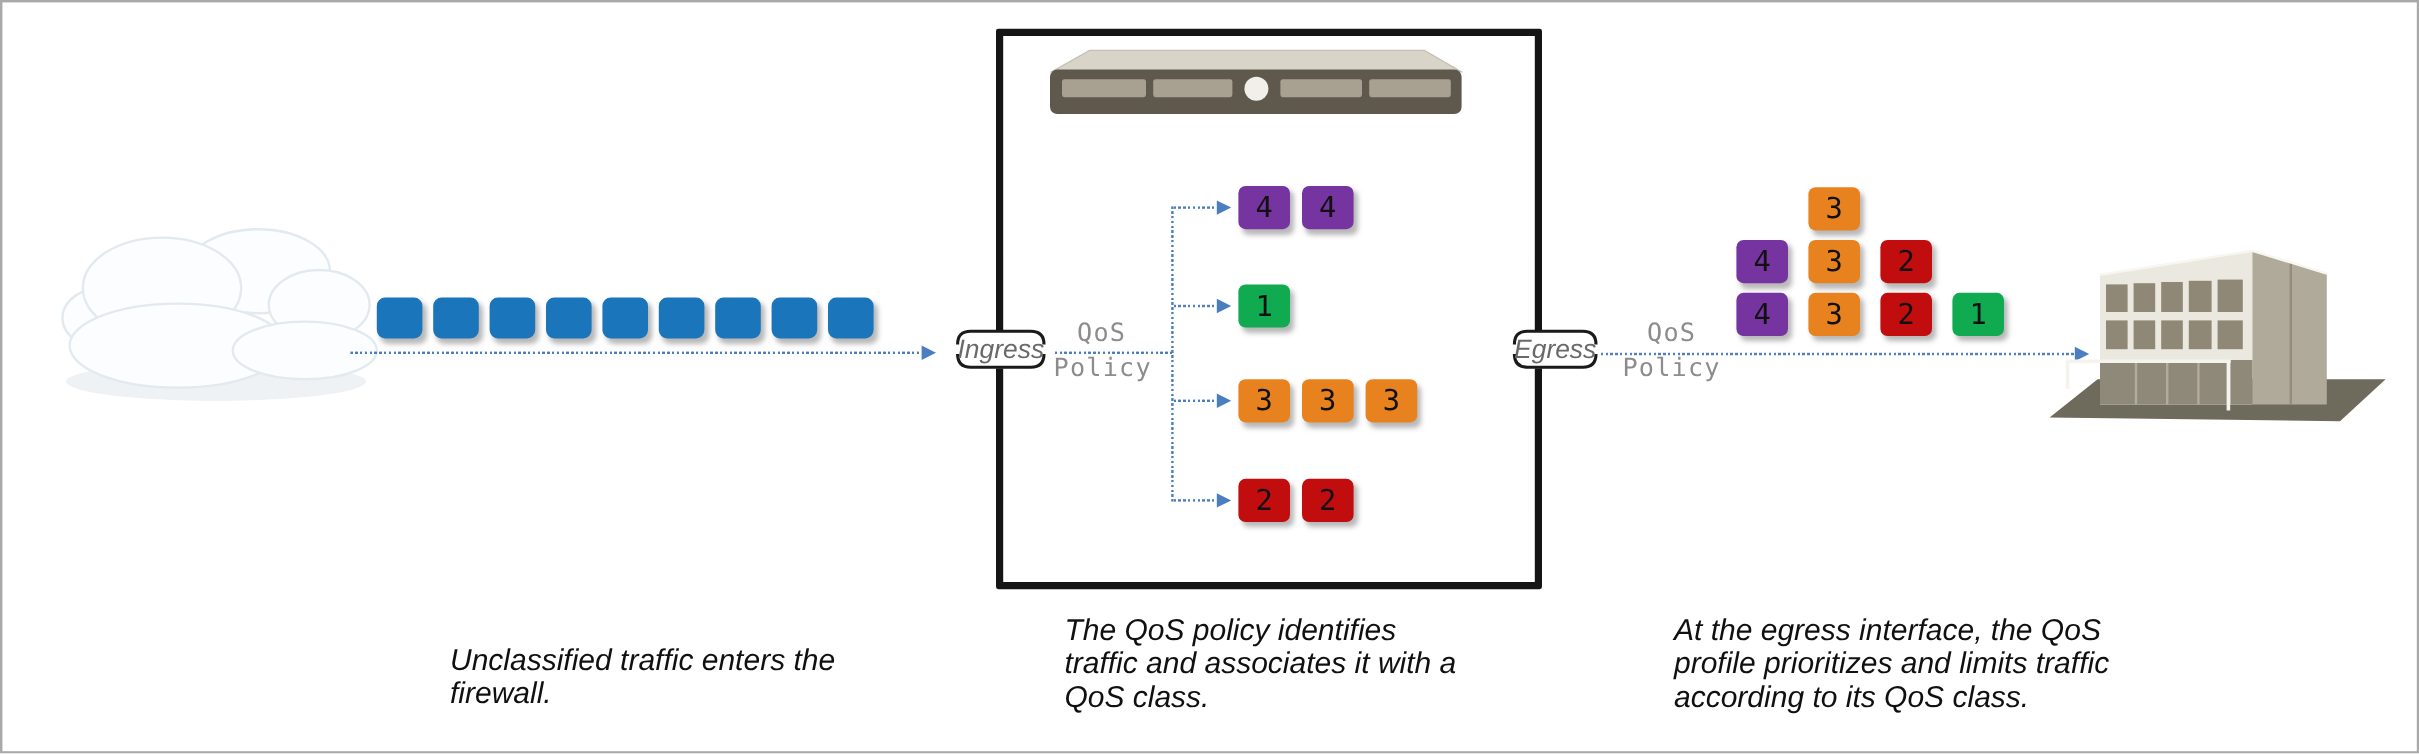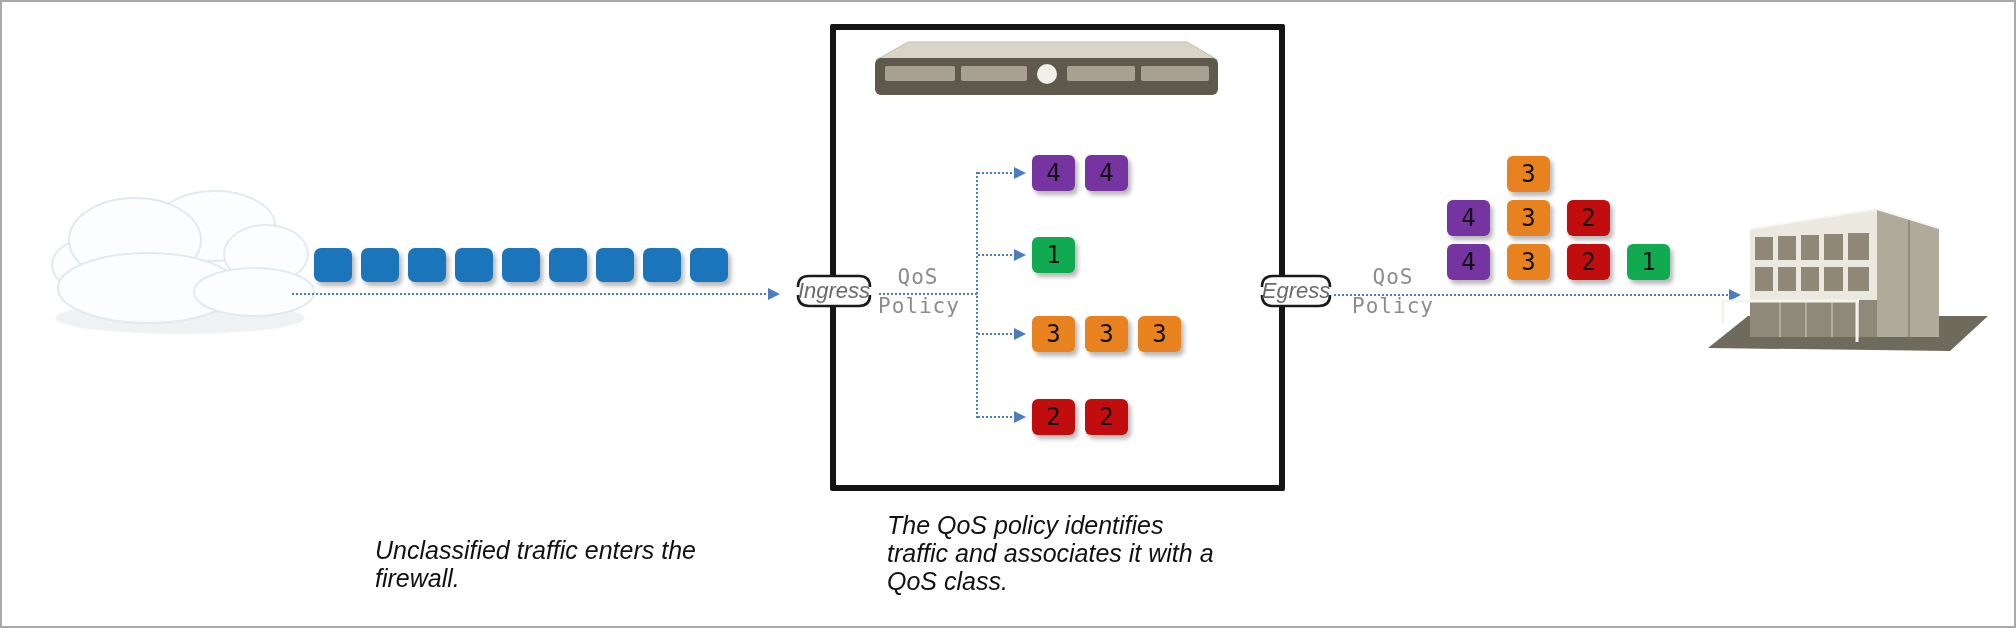--- a/index.html
+++ b/index.html
@@ -189,14 +189,17 @@
       <path d="M155,149 L155,190"></path>
     </g>
     <polyline points="48,77 175,57 237,76" fill="none" stroke="#f7f6f1" stroke-width="2"></polyline>
   </svg>
 
   <div class="caption" style="left:373px;top:534px;width:340px;">Unclassified traffic enters the
 firewall.</div>
   <div class="caption" style="left:885px;top:509px;width:330px;">The QoS policy identifies
 traffic and associates it with a
 QoS class.</div>
+  <div class="caption" style="left:1393px;top:509px;width:395px;">At the egress interface, the QoS
+profile prioritizes and limits traffic
+according to its QoS class.</div>
 
 </div>
 
 </body></html>

